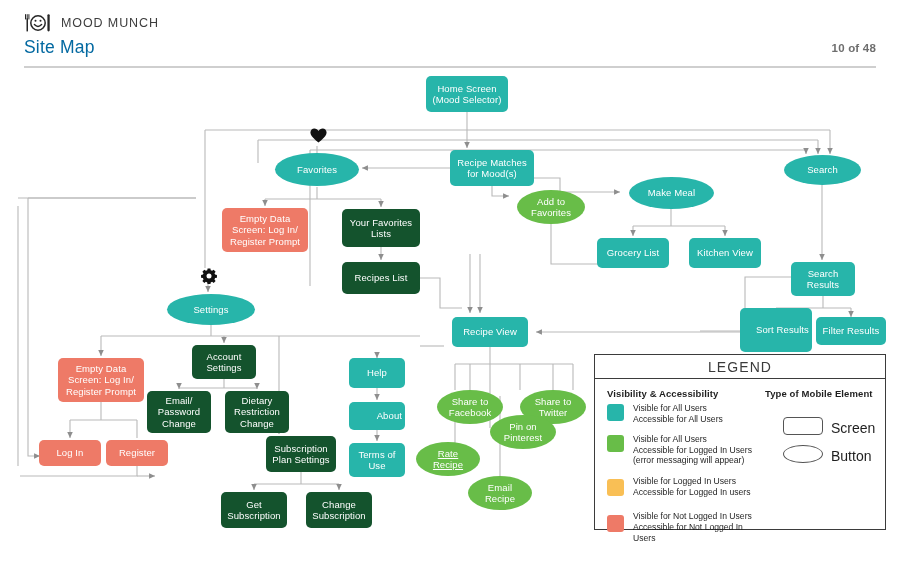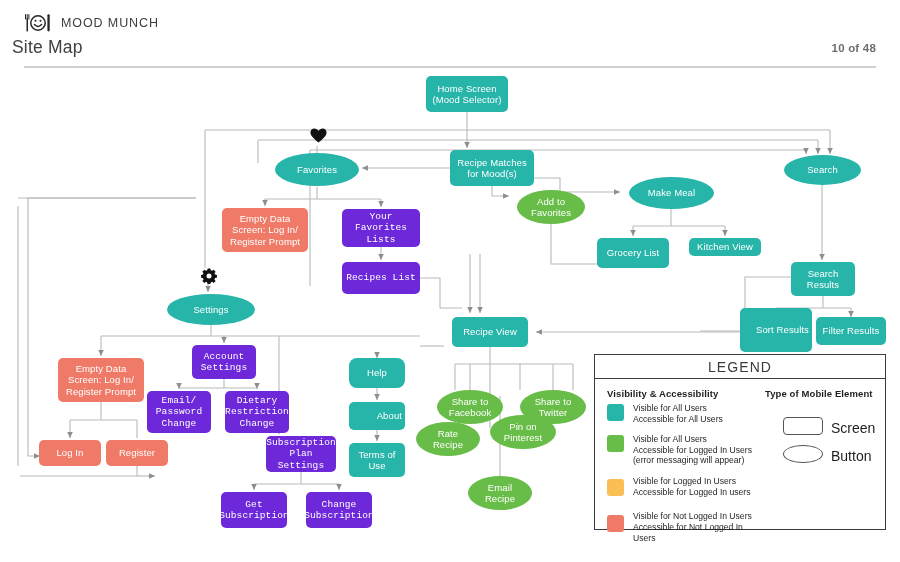--- a/index.html
+++ b/index.html
@@ -12,21 +12,21 @@
     overflow:hidden;
     position:relative;
   }
   #root{position:relative;width:900px;height:562px;}
 
   
   .header{position:absolute;left:0;top:0;width:900px;height:70px;}
   .logo-row{position:absolute;left:24px;top:12px;display:flex;align-items:center;gap:9px;}
   .logo-mark{width:28px;height:22px;display:block;}
   .logo-text{font-size:12.5px;letter-spacing:.9px;color:#3d3d3d;font-weight:400;white-space:nowrap;}
-  .page-title{position:absolute;left:12px;top:37px;font-size:17.5px;color:#404040;font-weight:400;letter-spacing:.2px;}
+  .page-title{position:absolute;left:24px;top:37px;font-size:17.5px;color:#0369a1;font-weight:400;letter-spacing:.2px;}
   .page-count{position:absolute;right:24px;top:42px;font-size:11.5px;color:#6e6e6e;font-weight:700;letter-spacing:.2px;}
   .hrule{position:absolute;left:24px;right:24px;top:66px;height:2px;background:#cfcfcf;}
 
   
   .canvas{position:absolute;left:0;top:68px;width:900px;height:494px;}
   svg.edges{position:absolute;left:0;top:0;width:900px;height:494px;overflow:visible;}
 
   
   .node{
     position:absolute;
@@ -37,21 +37,21 @@
     line-height:11.5px;
     box-sizing:border-box;
     padding:2px 3px;
     z-index:3;
     letter-spacing:.1px;
   }
   .node.rect{border-radius:5px;}
   .node.ellipse{border-radius:50%;}
   .c-teal{background:#27b5aa;}
   .c-green{background:#68bd48;}
-  .c-amber{background:#6d28d9;font-family:Liberation Mono, monospace;}
+  .c-amber{background:#14532d;}
   .c-red{background:#ee7a67;}
 
   .icon-deco{position:absolute;z-index:4;}
 
   
   .legend{
     position:absolute;left:594px;top:354px;width:292px;height:176px;
     border:1px solid #3b3b3b;background:#ffffff;z-index:6;box-sizing:border-box;
   }
   .legend-title{
@@ -237,21 +237,21 @@
         </div>
         <div class="node ellipse c-green" style="left: 517px; top: 122px; width: 68px; height: 34px;">
           <span>Add to<br>Favorites</span>
         </div>
         <div class="node ellipse c-teal" style="left: 629px; top: 109px; width: 85px; height: 32px;">
           <span>Make Meal</span>
         </div>
         <div class="node rect c-teal" style="left: 597px; top: 170px; width: 72px; height: 30px;">
           <span>Grocery List</span>
         </div>
-        <div class="node rect c-teal" style="left: 689px; top: 170px; width: 72px; height: 18px;">
+        <div class="node rect c-teal" style="left: 689px; top: 170px; width: 72px; height: 30px;">
           <span>Kitchen View</span>
         </div>
         <div class="node rect c-amber" style="left: 342px; top: 194px; width: 78px; height: 32px;">
           <span>Recipes List</span>
         </div>
         <div class="node rect c-teal" style="left: 791px; top: 194px; width: 64px; height: 34px;">
           <span>Search<br>Results</span>
         </div>
         <div class="node rect c-teal" style="left: 452px; top: 249px; width: 76px; height: 30px;">
           <span>Recipe View</span>
@@ -285,36 +285,36 @@
         </div>
         <div class="node rect c-amber" style="left: 266px; top: 368px; width: 70px; height: 36px;">
           <span>Subscription<br>Plan Settings</span>
         </div>
         <div class="node rect c-amber" style="left: 221px; top: 424px; width: 66px; height: 36px;">
           <span>Get<br>Subscription</span>
         </div>
         <div class="node rect c-amber" style="left: 306px; top: 424px; width: 66px; height: 36px;">
           <span>Change<br>Subscription</span>
         </div>
-        <div class="node rect c-teal" style="left: 349px; top: 290px; width: 56px; height: 30px; border-radius: 8px;">
+        <div class="node rect c-teal" style="left: 349px; top: 290px; width: 56px; height: 30px;">
           <span>Help</span>
         </div>
         <div class="node rect c-teal" style="left: 349px; top: 334px; width: 56px; height: 28px; justify-content: flex-end;">
           <span>About</span>
         </div>
         <div class="node rect c-teal" style="left: 349px; top: 375px; width: 56px; height: 34px;">
           <span>Terms of<br>Use</span>
         </div>
         <div class="node ellipse c-green" style="left: 437px; top: 322px; width: 66px; height: 34px;">
           <span>Share to<br>Facebook</span>
         </div>
         <div class="node ellipse c-green" style="left: 520px; top: 322px; width: 66px; height: 34px;">
           <span>Share to<br>Twitter</span>
         </div>
-        <div class="node ellipse c-green" style="left: 416px; top: 354px; width: 64px; height: 34px;">
+        <div class="node ellipse c-green" style="left: 416px; top: 374px; width: 64px; height: 34px; text-decoration: underline;">
           <span>Rate<br>Recipe</span>
         </div>
         <div class="node ellipse c-green" style="left: 490px; top: 347px; width: 66px; height: 34px;">
           <span>Pin on<br>Pinterest</span>
         </div>
         <div class="node ellipse c-green" style="left: 468px; top: 408px; width: 64px; height: 34px;">
           <span>Email<br>Recipe</span>
         </div>
       </div>
     <div id="deco-layer">

